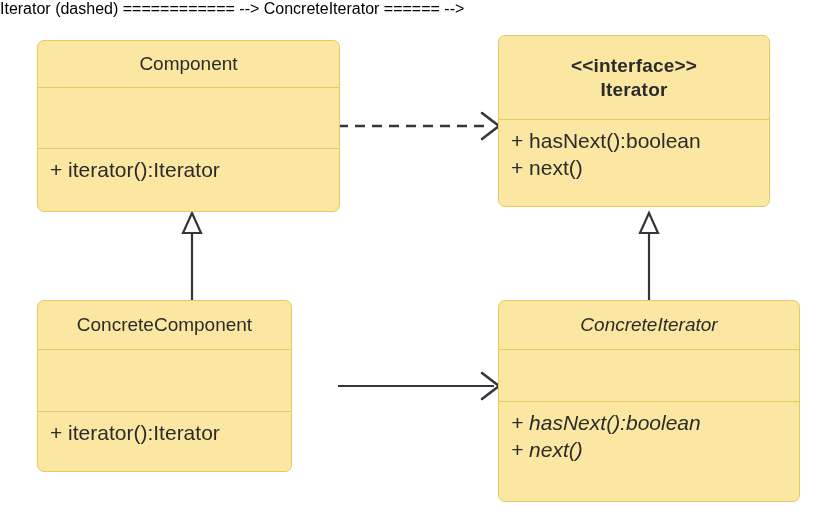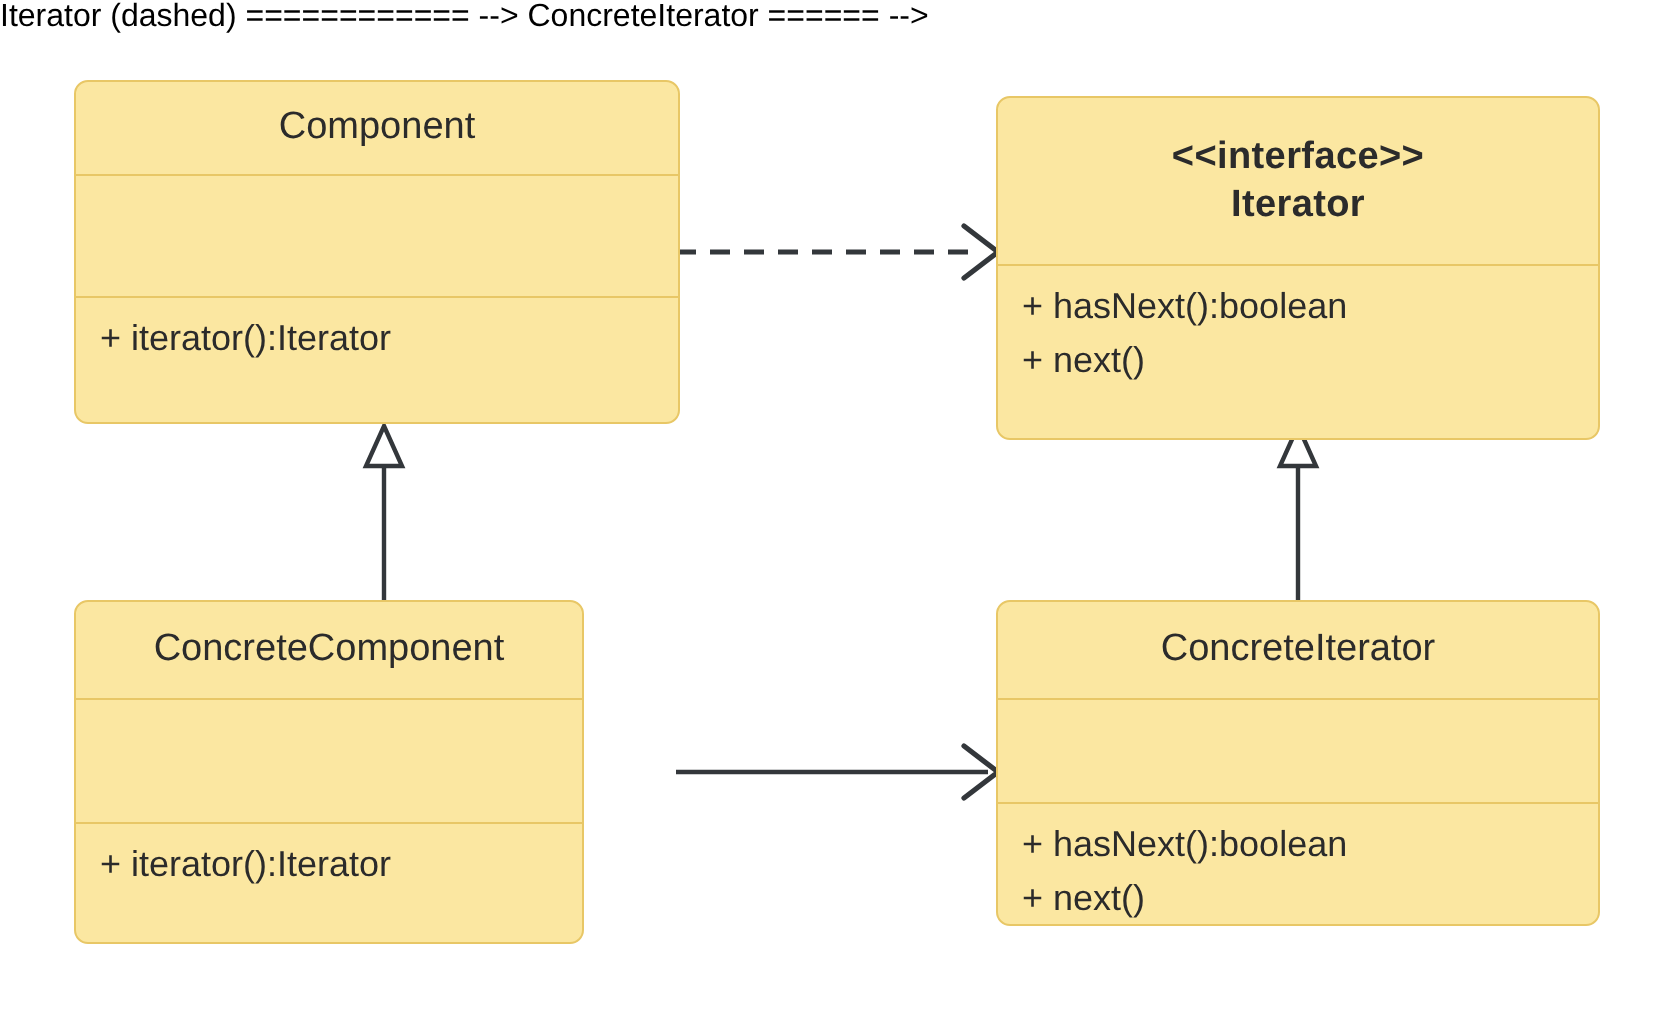--- a/index.html
+++ b/index.html
@@ -50,21 +50,21 @@
   .cmp-title .class-name-bold {
     font-weight: bold;
     letter-spacing: 0.2px;
   }
   .cmp-empty {
     
   }
   .cmp-members {
     padding: 7px 12px 0 12px;
     color: #2b2b2b;
-    font-size: 18px;
+    font-size: 21px;
     line-height: 27px;
     text-align: left;
   }
   .member-line {
     white-space: nowrap;
   }
 
   
   .connector {
     position: absolute;
@@ -85,21 +85,21 @@
     <div class="compartment cmp-title" style="height:46px;">
       <span class="class-name">Component</span>
     </div>
     <div class="compartment cmp-empty" style="height:61px;"></div>
     <div class="compartment cmp-members" style="height:63px;">
       <div class="member-line">+ iterator():Iterator</div>
     </div>
   </div>
 
   
-  <div class="uml-class" style="left:498px; top:48px; width:302px; height:172px;">
+  <div class="uml-class" style="left:498px; top:35px; width:272px; height:172px;">
     <div class="compartment cmp-title" style="height:83px;">
       <span class="stereotype">&lt;&lt;interface&gt;&gt;</span>
       <span class="class-name-bold">Iterator</span>
     </div>
     <div class="compartment cmp-members" style="height:89px;">
       <div class="member-line">+ hasNext():boolean</div>
       <div class="member-line">+ next()</div>
     </div>
   </div>
 
@@ -108,21 +108,21 @@
     <div class="compartment cmp-title" style="height:48px;">
       <span class="class-name">ConcreteComponent</span>
     </div>
     <div class="compartment cmp-empty" style="height:62px;"></div>
     <div class="compartment cmp-members" style="height:60px;">
       <div class="member-line">+ iterator():Iterator</div>
     </div>
   </div>
 
   
-  <div class="uml-class" style="left:498px; top:300px; width:302px; height:163px;">
+  <div class="uml-class" style="left:498px; top:300px; width:302px; height:202px;font-style:italic;">
     <div class="compartment cmp-title" style="height:48px;">
       <span class="class-name">ConcreteIterator</span>
     </div>
     <div class="compartment cmp-empty" style="height:52px;"></div>
     <div class="compartment cmp-members" style="height:70px;">
       <div class="member-line">+ hasNext():boolean</div>
       <div class="member-line">+ next()</div>
     </div>
   </div>
 

